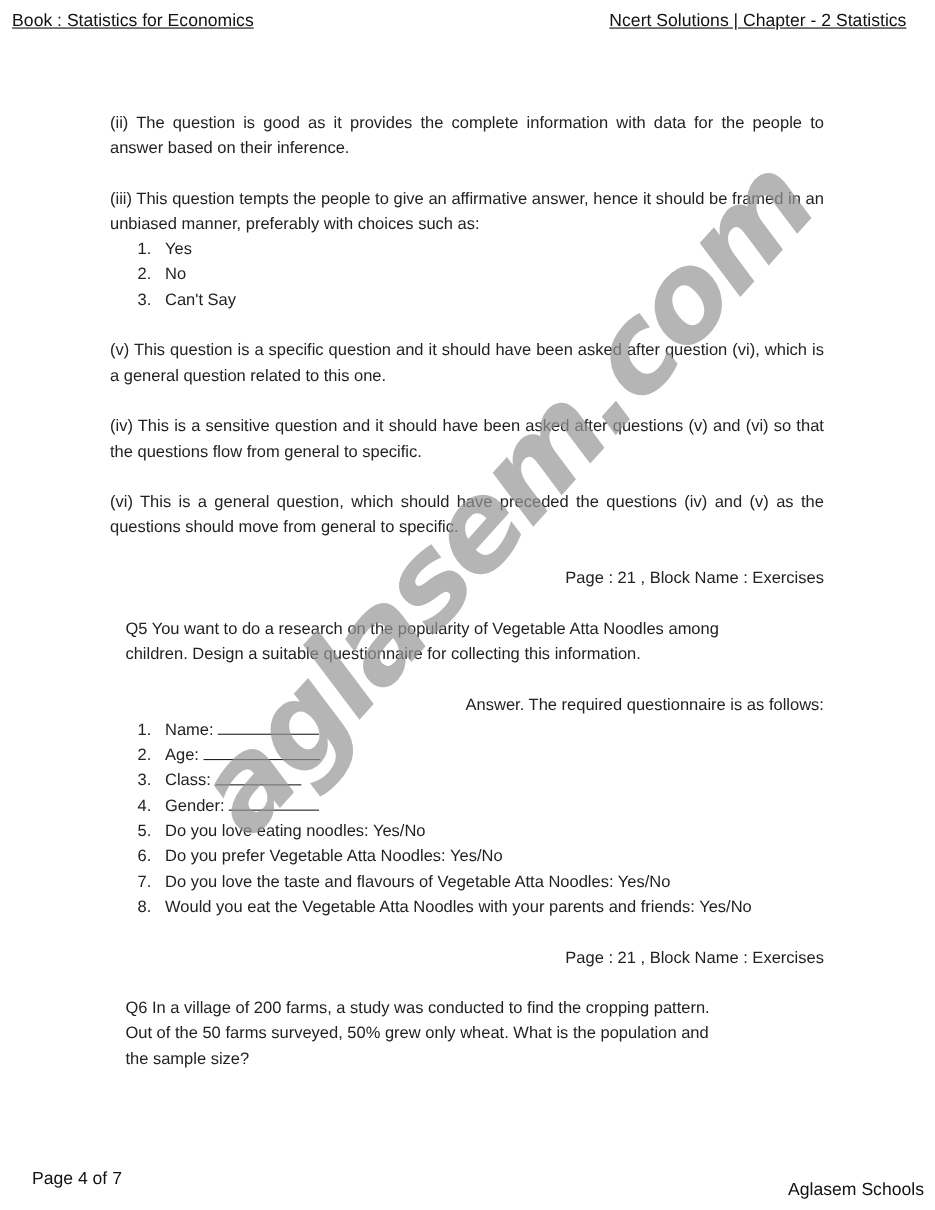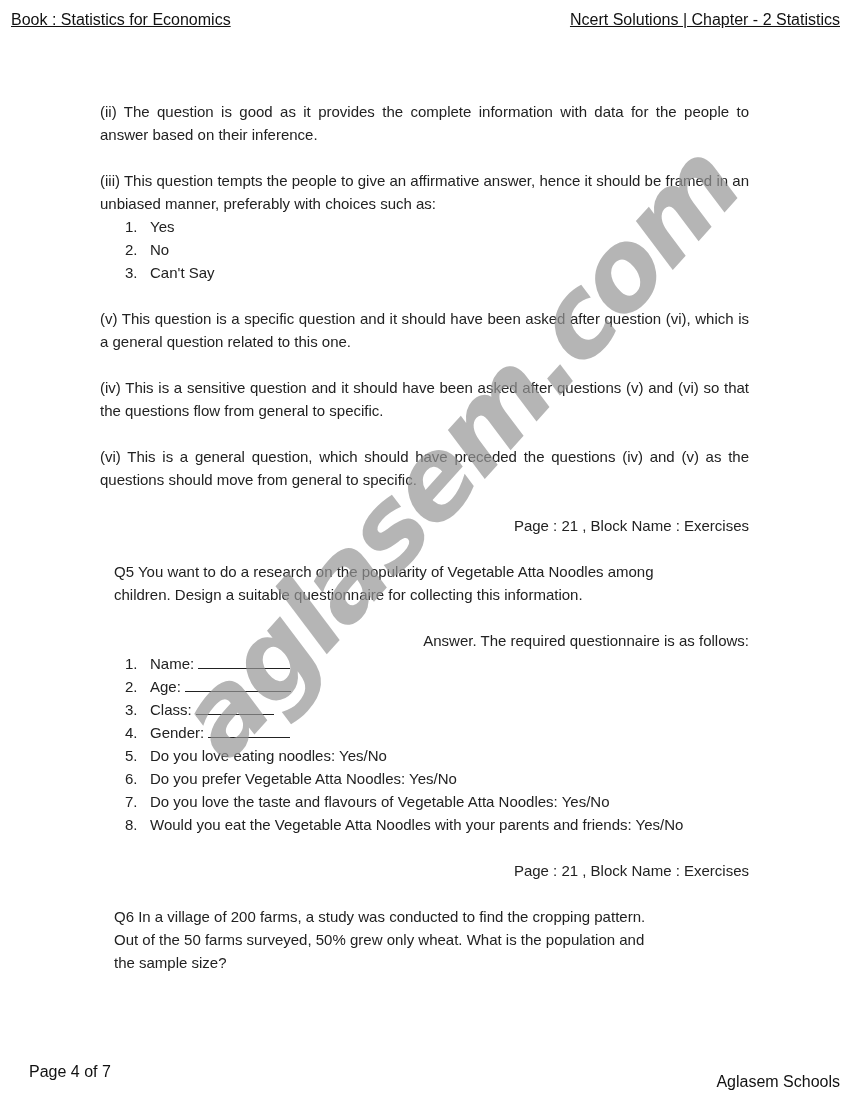--- a/index.html
+++ b/index.html
@@ -3,21 +3,21 @@
 <meta charset="utf-8">
 <style>
   html, body { margin: 0; padding: 0; background: #ffffff; }
   body {
     width: 850px; height: 1100px; position: relative; overflow: hidden;
     font-family: "Liberation Sans", "DejaVu Sans", sans-serif;
     color: #1a1a1a;
   }
   .hdr { position: absolute; top: 11px; font-size: 16px; color: #111; text-decoration: underline; }
   .hdr-left { left: 11px; }
-  .hdr-right { right: 10px; }
+  .hdr-right { right: 26px; }
   .ftr { position: absolute; font-size: 16px; color: #111; }
   .ftr-left { left: 29px; top: 1063px; }
   .ftr-right { right: 10px; top: 1073px; text-align: right; }
 
   .content {
     position: absolute; left: 100px; top: 100px; width: 649px;
     font-size: 15px; line-height: 23px; color: #222;
   }
   .para { margin: 0 0 23px 0; text-align: justify; }
   .para.nojust { text-align: right; }

